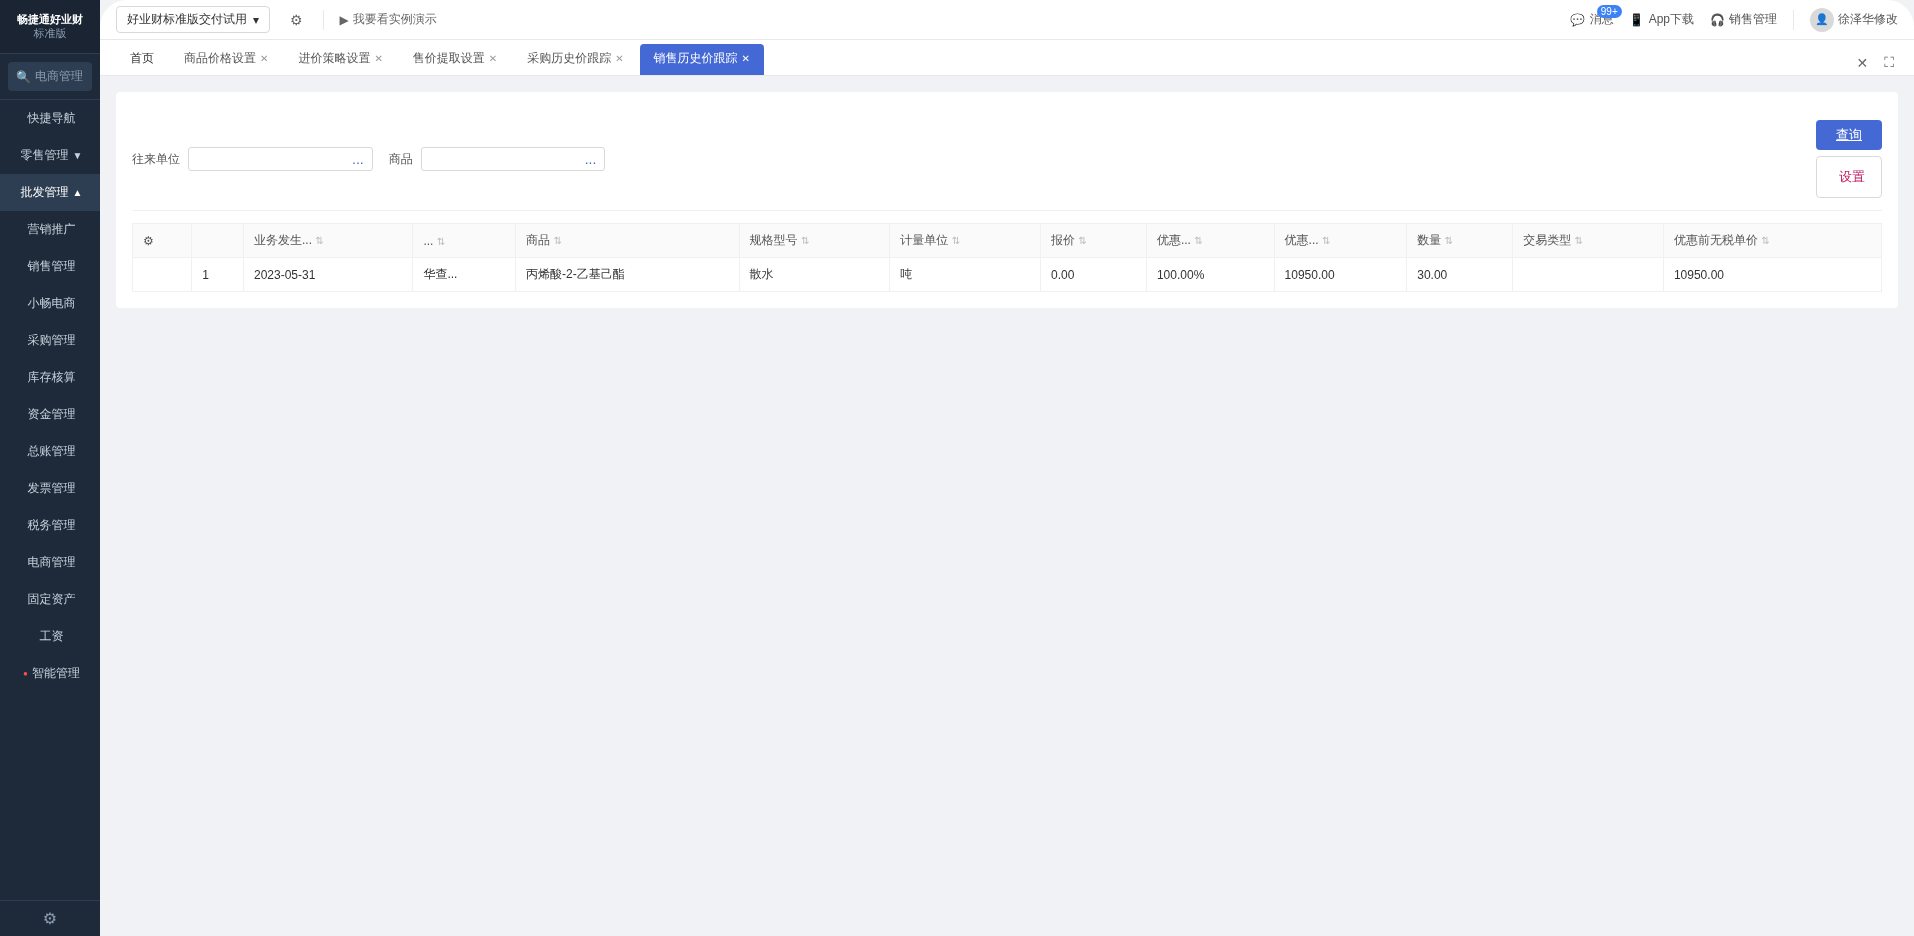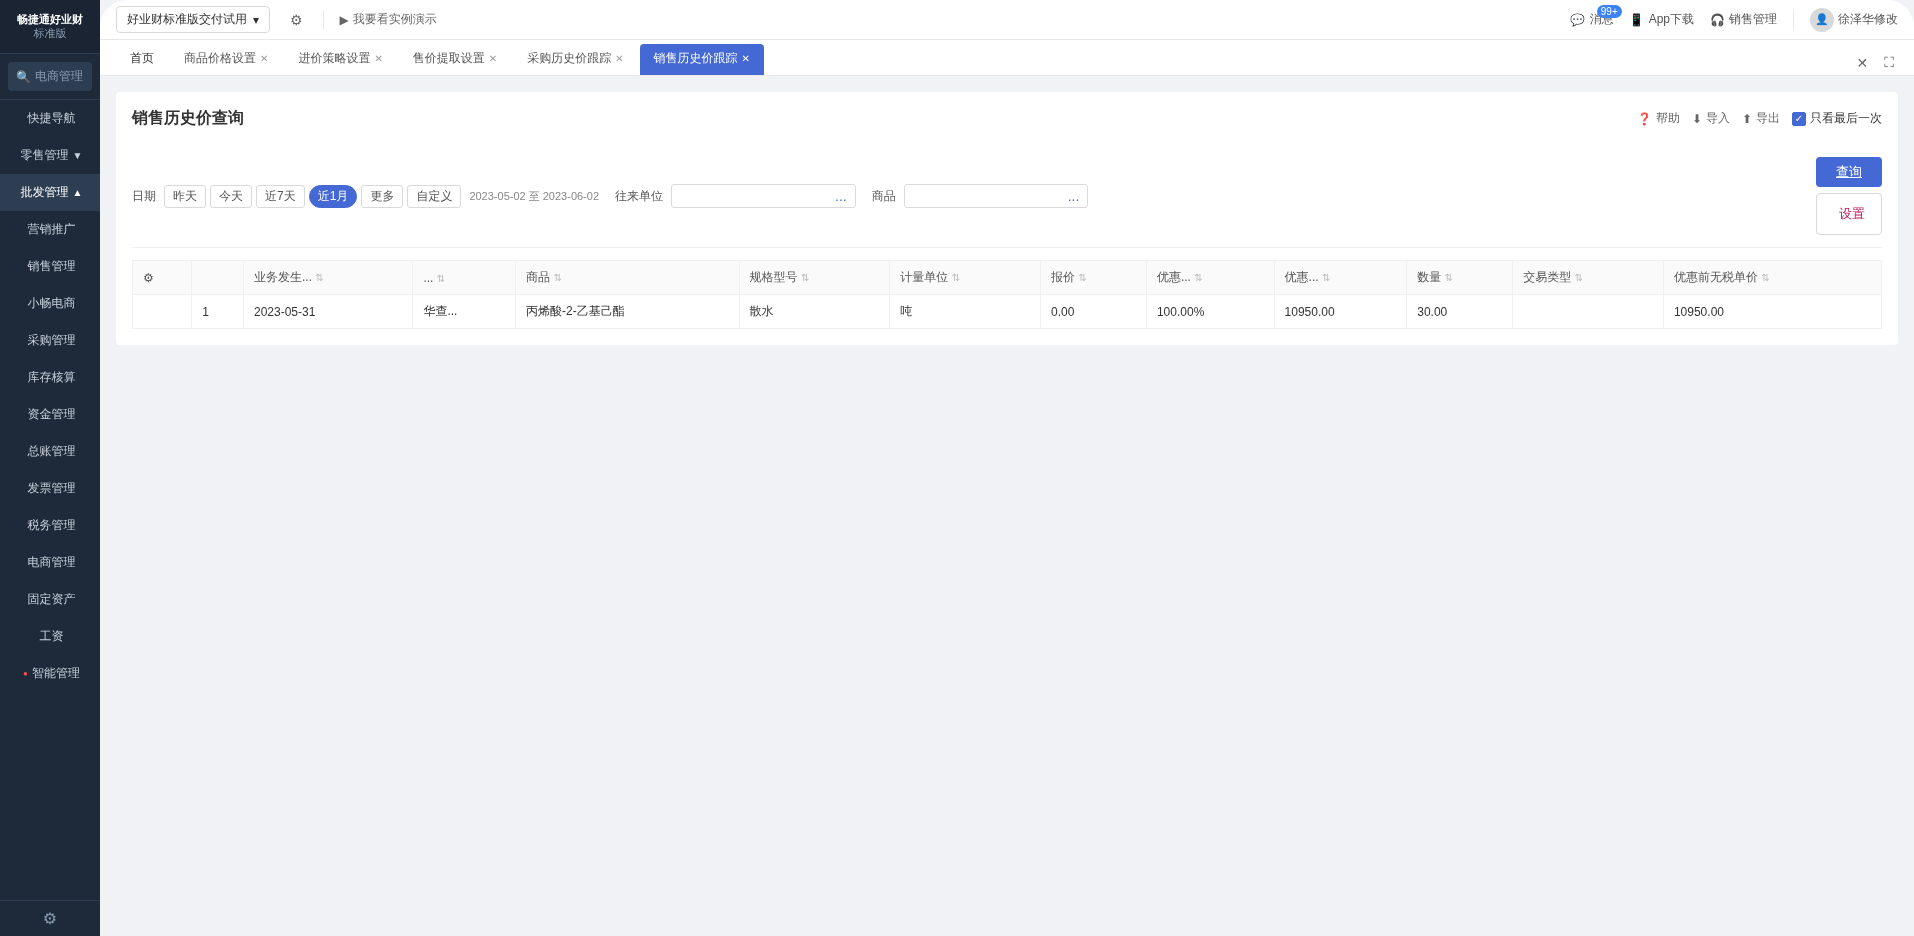--- a/index.html
+++ b/index.html
@@ -218,55 +218,22 @@
       </div>
     <div class="tabbar-right">
       <button class="tabbar-icon-btn">✕</button>
       <button class="tabbar-icon-btn">⛶</button>
     </div>
   </div>
 
   <div class="page-content">
     <div class="page-card">
 
-      <div class="page-header">
-        <div class="page-title">销售历史价查询</div>
-        <div class="page-actions">
-          <div class="page-action-link">
-            <span>❓</span>
-            <span>帮助</span>
-          </div>
-          <div class="page-action-link">
-            <span>⬇</span>
-            <span>导入</span>
-          </div>
-          <div class="page-action-link">
-            <span>⬆</span>
-            <span>导出</span>
-          </div>
-          <label class="checkbox-label">
-            <div class="checkbox-box">✓</div>
-            <span>只看最后一次</span>
-          </label>
-        </div>
-      </div>
 
       <div class="filter-row">
-        <div class="filter-group">
-          <span class="filter-label">日期</span>
-          <div class="date-filter">
-            <button class="date-btn">昨天</button>
-            <button class="date-btn">今天</button>
-            <button class="date-btn">近7天</button>
-            <button class="date-btn active">近1月</button>
-            <button class="date-btn">更多</button>
-            <button class="date-btn">自定义</button>
-          </div>
-          <span class="date-range">2023-05-02 至 2023-06-02</span>
-        </div>
 
         <div class="filter-group">
           <span class="filter-label">往来单位</span>
           <div class="filter-input-wrapper">
             <input class="filter-input" type="text" style="">
             <span class="filter-dots">...</span>
           </div>
         </div>
 
         <div class="filter-group">

